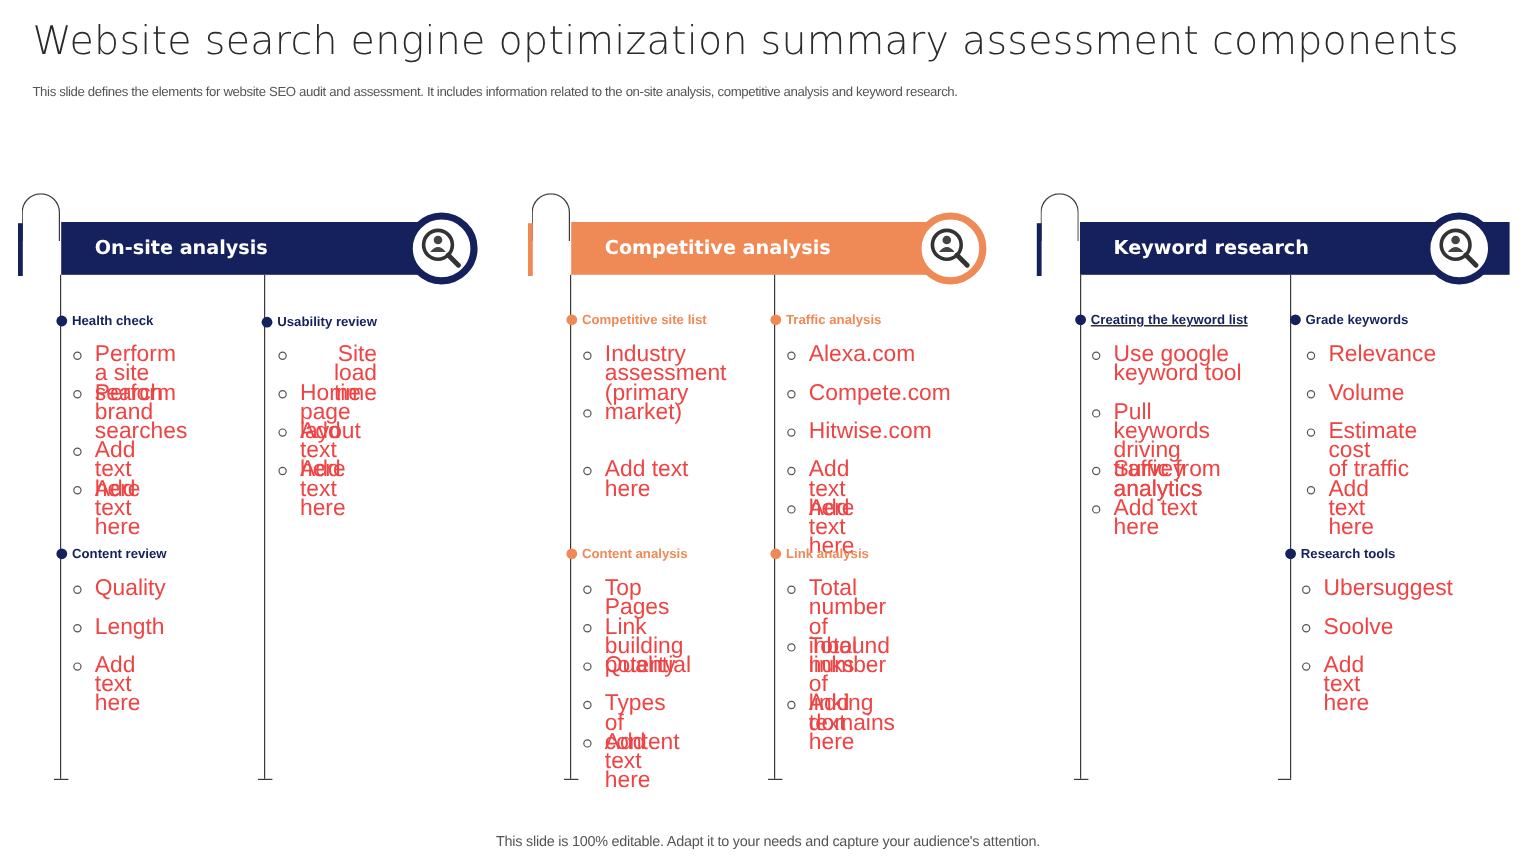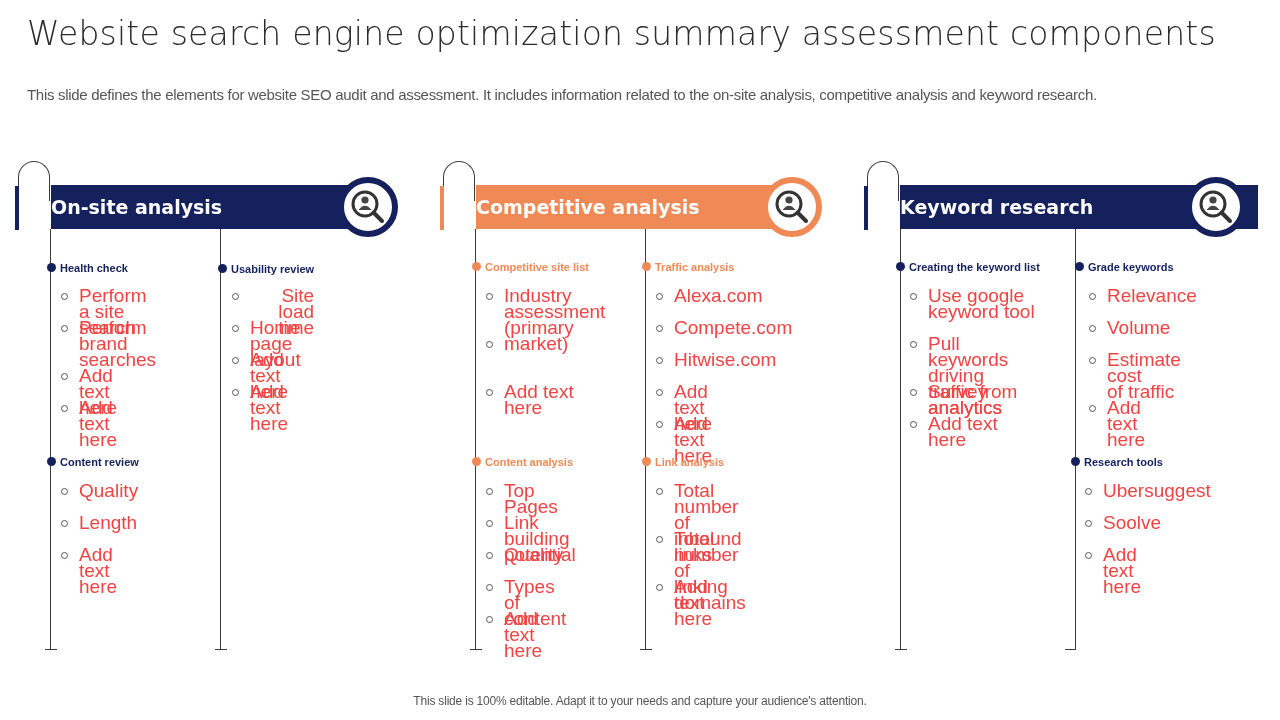--- a/index.html
+++ b/index.html
@@ -1,25 +1,25 @@
 <!DOCTYPE html>
 <html><head>
 <meta charset="utf-8">
 <style>
   html, body { margin:0; padding:0; }
   body { width:1280px; height:720px; position:relative; background:#ffffff; overflow:hidden; font-family:"Liberation Sans", sans-serif; }
   .title { position:absolute; left:27px; top:14px; font-family:"DejaVu Sans", sans-serif; font-weight:300; font-size:33px; color:#2b2b2b; letter-spacing:0.2px; white-space:nowrap; }
-  .subtitle { position:absolute; left:27px; top:86px; font-size:15px; color:#555; letter-spacing:-0.3px; white-space:nowrap; }
+  .subtitle { position:absolute; left:27px; top:71px; font-size:11px; color:#555; letter-spacing:-0.3px; white-space:nowrap; }
   .footer { position:absolute; left:0; width:1280px; top:694px; text-align:center; font-size:12px; color:#555; letter-spacing:-0.2px; }
 
   .section { position:absolute; top:0; left:0; width:430px; height:720px; }
   .arch { position:absolute; top:161px; width:32px; height:40px; border:1.3px solid #3a3a3a; border-bottom:none; border-radius:17px 17px 0 0; box-sizing:border-box; }
   .accent-bar { position:absolute; top:186px; width:4px; height:44px; }
   .header-bar { position:absolute; top:185px; height:44px; }
-  .header-title { position:absolute; top:0; left:0; height:30px; line-height:44px; color:#fff; font-family:"DejaVu Sans", sans-serif; font-weight:bold; font-size:19px; white-space:nowrap; }
+  .header-title { position:absolute; top:0; left:28px; height:30px; line-height:44px; color:#fff; font-family:"DejaVu Sans", sans-serif; font-weight:bold; font-size:16px; white-space:nowrap; }
   .icon-ring { position:absolute; top:177px; width:60px; height:60px; border-radius:50%; box-sizing:border-box; background:#fff; display:flex; align-items:center; justify-content:center; }
   .vline { position:absolute; top:229px; width:1.3px; height:420px; background:#3a3a3a; }
   .tcap { position:absolute; top:649px; width:12px; height:1.3px; background:#3a3a3a; }
 
   .group { position:absolute; }
   .group-head { position:relative; font-weight:bold; font-size:11px; white-space:nowrap; height:16px; line-height:16px;text-align:center; }
   .dot { position:absolute; left:-13px; top:3px; width:9px; height:9px; border-radius:50%; }
   .item { position:absolute; left:0; font-size:19px; color:#ef4444; line-height:16px; white-space:pre-line; padding-left:19px; }
   .item .bullet { position:absolute; left:1px; top:5px; width:5px; height:5px; border:1px solid #555; border-radius:50%; }
 
@@ -143,21 +143,21 @@
         <circle cx="17" cy="13" r="3.6" fill="#444"></circle>
         <path d="M10.5 23 Q17 14.5 23.5 23 Z" fill="#444"></path>
         <line x1="25.5" y1="25.5" x2="34" y2="34" stroke="#333" stroke-width="4" stroke-linecap="round"></line>
       </svg>
   </div>
   <div class="vline" style="left:900px;"></div>
   <div class="tcap" style="left:895px;"></div>
   <div class="vline" style="left:1075px;"></div>
   <div class="tcap" style="left:1065px;width:11px;"></div>
 
-  <div class="group" style="left:909px;top:259px;">
+  <div class="group" style="left:909px;top:259px;text-decoration:underline;">
     <div class="group-head navy"><span class="dot" style="background:#14215c;"></span><span>Creating the keyword list</span></div>
     <div class="item" style="top:29px;"><span class="bullet"></span><span>Use google
 keyword tool</span></div>
     <div class="item" style="top:77px;"><span class="bullet"></span><span>Pull keywords  driving
 traffic  from  analytics</span></div>
     <div class="item" style="top:125px;"><span class="bullet"></span><span>Survey  analytics</span></div>
     <div class="item" style="top:157px;"><span class="bullet"></span><span>Add text here</span></div>
   </div>
 
   <div class="group" style="left:1088px;top:259px;">

